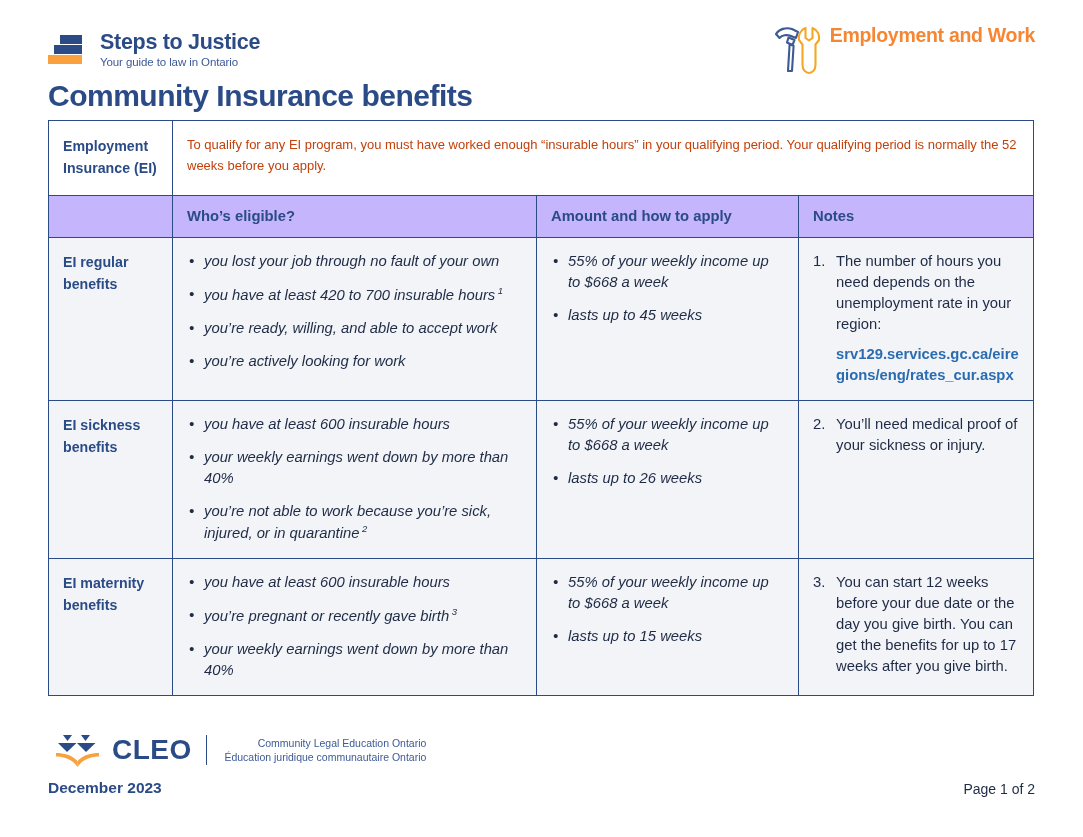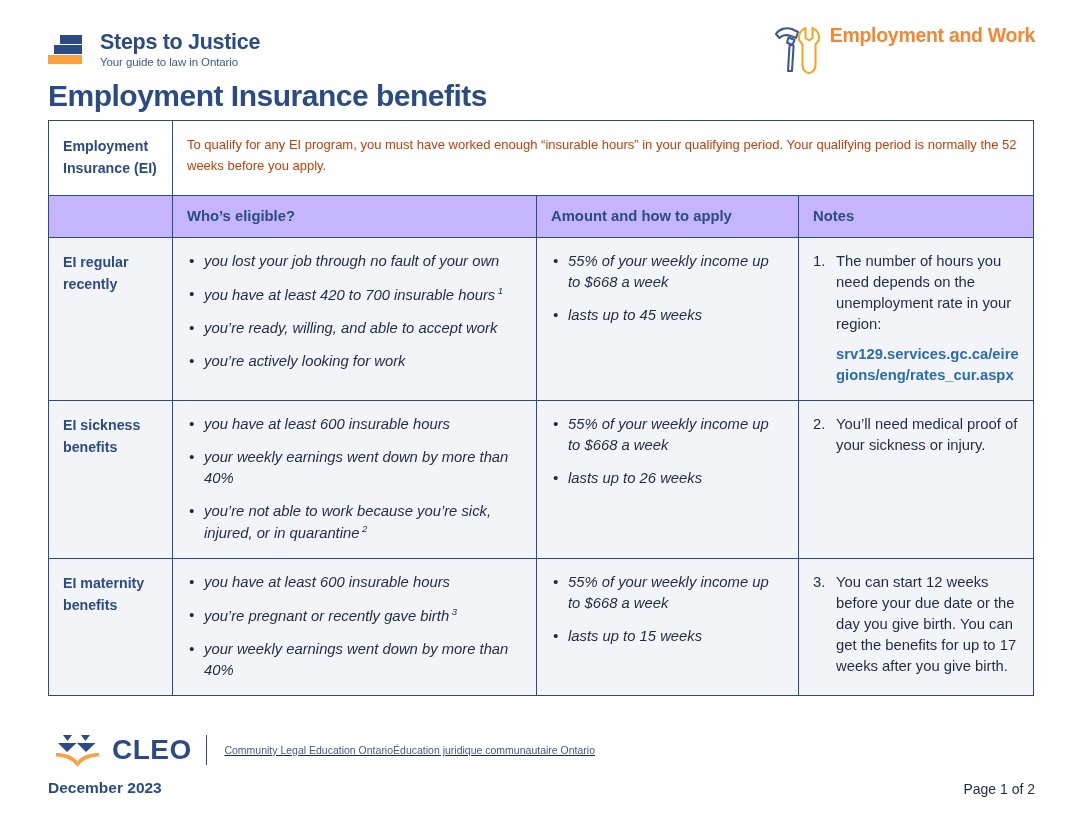--- a/index.html
+++ b/index.html
@@ -129,21 +129,21 @@
     display: flex; align-items: center; gap: 9px; text-align: right;
   }
   .cleo-mark { width: 48px; height: 40px; display: block; flex: none; }
   .cleo-word {
     font-size: 28px; font-weight: bold; color: #2b4b87;
     letter-spacing: 0.5px;
   }
   .cleo-rule {
     width: 1.6px; height: 30px; background: #2b4b87; margin: 0 8px 0 5px;
   }
-  .cleo-tag { display: flex; flex-direction: row; line-height: 1.35; text-decoration: underline; }
+  .cleo-tag { display: flex; flex-direction: column; line-height: 1.35; }
   .cleo-tag span { font-size: 10.5px; color: #3d5a96; }
 
   .footer-date {
     position: absolute;
     left: 48px; top: 779px;
     font-size: 15.5px; font-weight: bold; color: #2b4b87;
   }
   .footer-page {
     position: absolute;
     right: 48px; top: 781px;
@@ -176,21 +176,21 @@
           <path d="M17.6 20.5 L16 47 L20 47 L21.6 21.8 Z"></path>
         </g>
         <g fill="none" stroke="#f5a623" stroke-width="2.1" stroke-linejoin="round" stroke-linecap="round">
           <path d="M33.5 4 L33.5 14 L37 16.5 L40.5 14 L40.5 4 C45.5 6, 48 11, 47 16 L43.5 20.5 L43.5 41 C43.5 46, 40 49, 37 49 C34 49, 30.5 46, 30.5 41 L30.5 20.5 L27 16 C26 11, 28.5 6, 33.5 4 Z"></path>
         </g>
       </svg>
       <div class="topic-label">Employment and Work</div>
     </div>
   </div>
 
-  <h1 class="page-title">Employment Insurance benefits</h1>
+  <h1 class="page-title">Community Insurance benefits</h1>
 
   <table class="tbl">
     <colgroup>
       <col class="col-cat">
         <col class="col-elig">
         <col class="col-amt">
         <col class="col-notes">
     </colgroup>
     <tbody>
 
@@ -213,21 +213,21 @@
         <td>
           <div class="col-header">Amount and how to apply</div>
         </td>
         <td>
           <div class="col-header">Notes</div>
         </td>
       </tr>
 
       <tr class="data-row">
         <td>
-          <div class="cat">EI regular recently</div>
+          <div class="cat">EI regular benefits</div>
         </td>
         <td>
           <ul class="bullets">
               <li>you lost your job through no fault of your own</li>
               <li>you have at least 420 to 700 insurable hours<sup> 1</sup></li>
               <li>you’re ready, willing, and able to accept work</li>
               <li>you’re actively looking for work</li>
             </ul>
         </td>
         <td>

